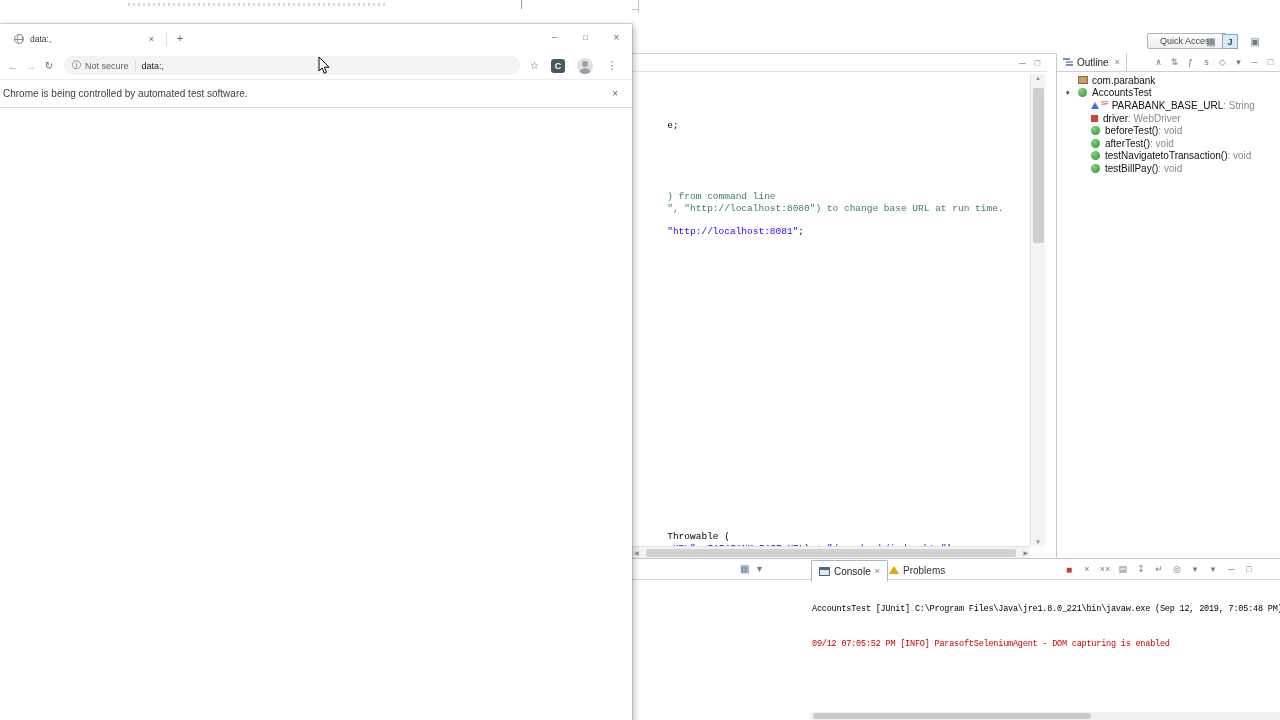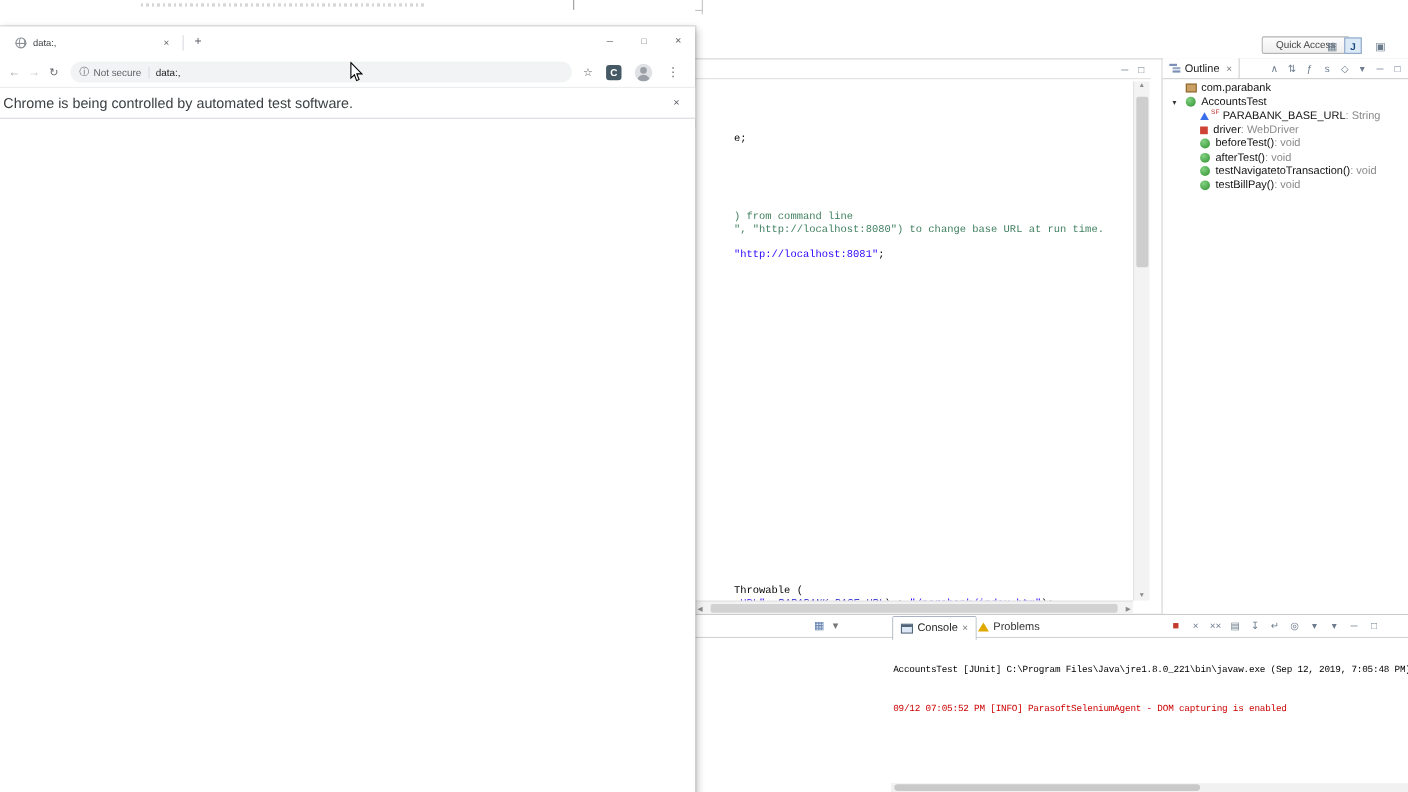--- a/index.html
+++ b/index.html
@@ -126,21 +126,21 @@
   .c-url{font-size:9px;color:#202124;}
   .c-star{margin-left:10px;font-size:10px;color:#5f6368;flex:none;}
   .c-ext{margin-left:12px;width:14px;height:14px;background:#455a64;color:#fff;border-radius:3px;
     font-size:9px;font-weight:bold;display:flex;align-items:center;justify-content:center;flex:none;}
   .c-avatar{margin-left:12px;width:16px;height:16px;border-radius:50%;background:#dfe1e5;position:relative;
     overflow:hidden;flex:none;}
   .c-avatar::before{content:"";position:absolute;left:5px;top:3px;width:6px;height:6px;border-radius:50%;background:#9aa0a6;}
   .c-avatar::after{content:"";position:absolute;left:2px;top:10px;width:12px;height:6px;border-radius:6px 6px 0 0;background:#9aa0a6;}
   .c-menu{margin-left:12px;font-size:11px;color:#5f6368;width:14px;text-align:center;flex:none;}
   .c-infobar{position:relative;height:28px;border-bottom:1px solid #d6d9dc;display:flex;align-items:center;background:#fff;}
-  .c-ibtext{font-size:13px;color:#3c4043;margin-left:3px;}
+  .c-ibtext{font-size:10px;color:#3c4043;margin-left:3px;}
   .c-ibclose{position:absolute;right:14px;font-size:10px;color:#5f6368;}
   .c-page{position:absolute;left:0;right:0;top:92px;bottom:0;background:#fff;}
 
   .cursor{position:absolute;left:318px;top:56px;z-index:50;}
 </style>
 </head>
 <body>
 
 <div class="screen">
 

